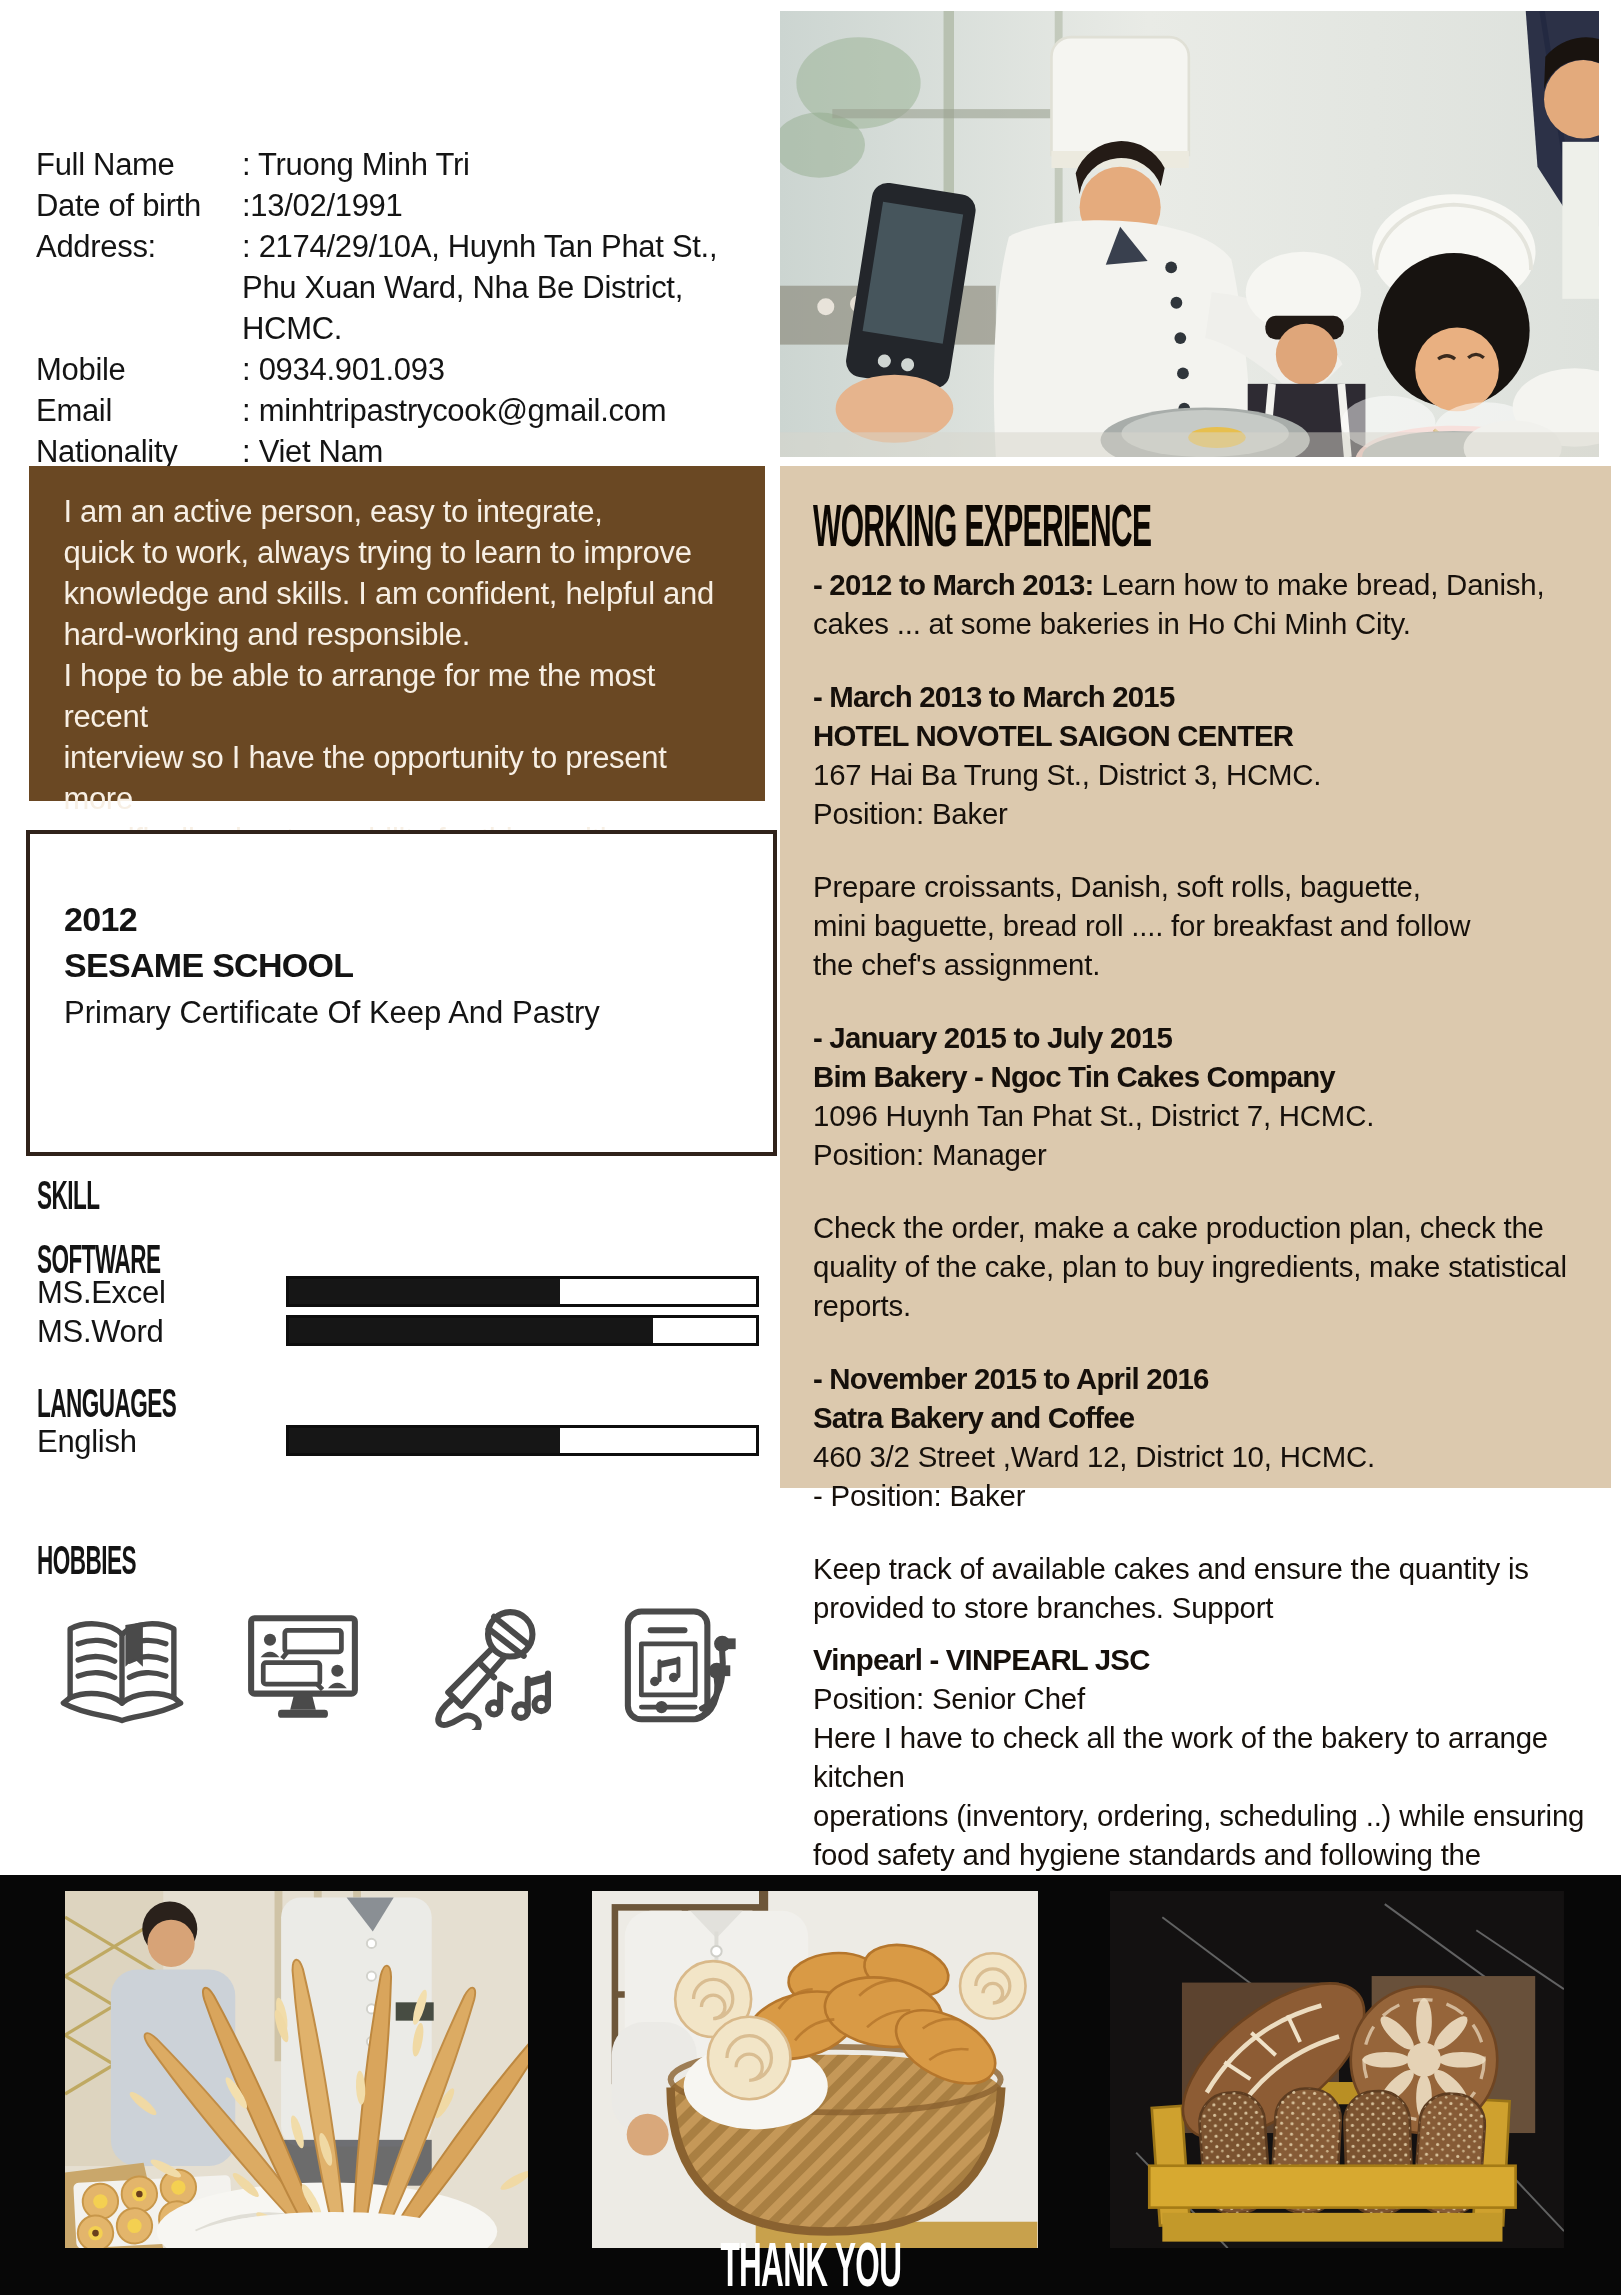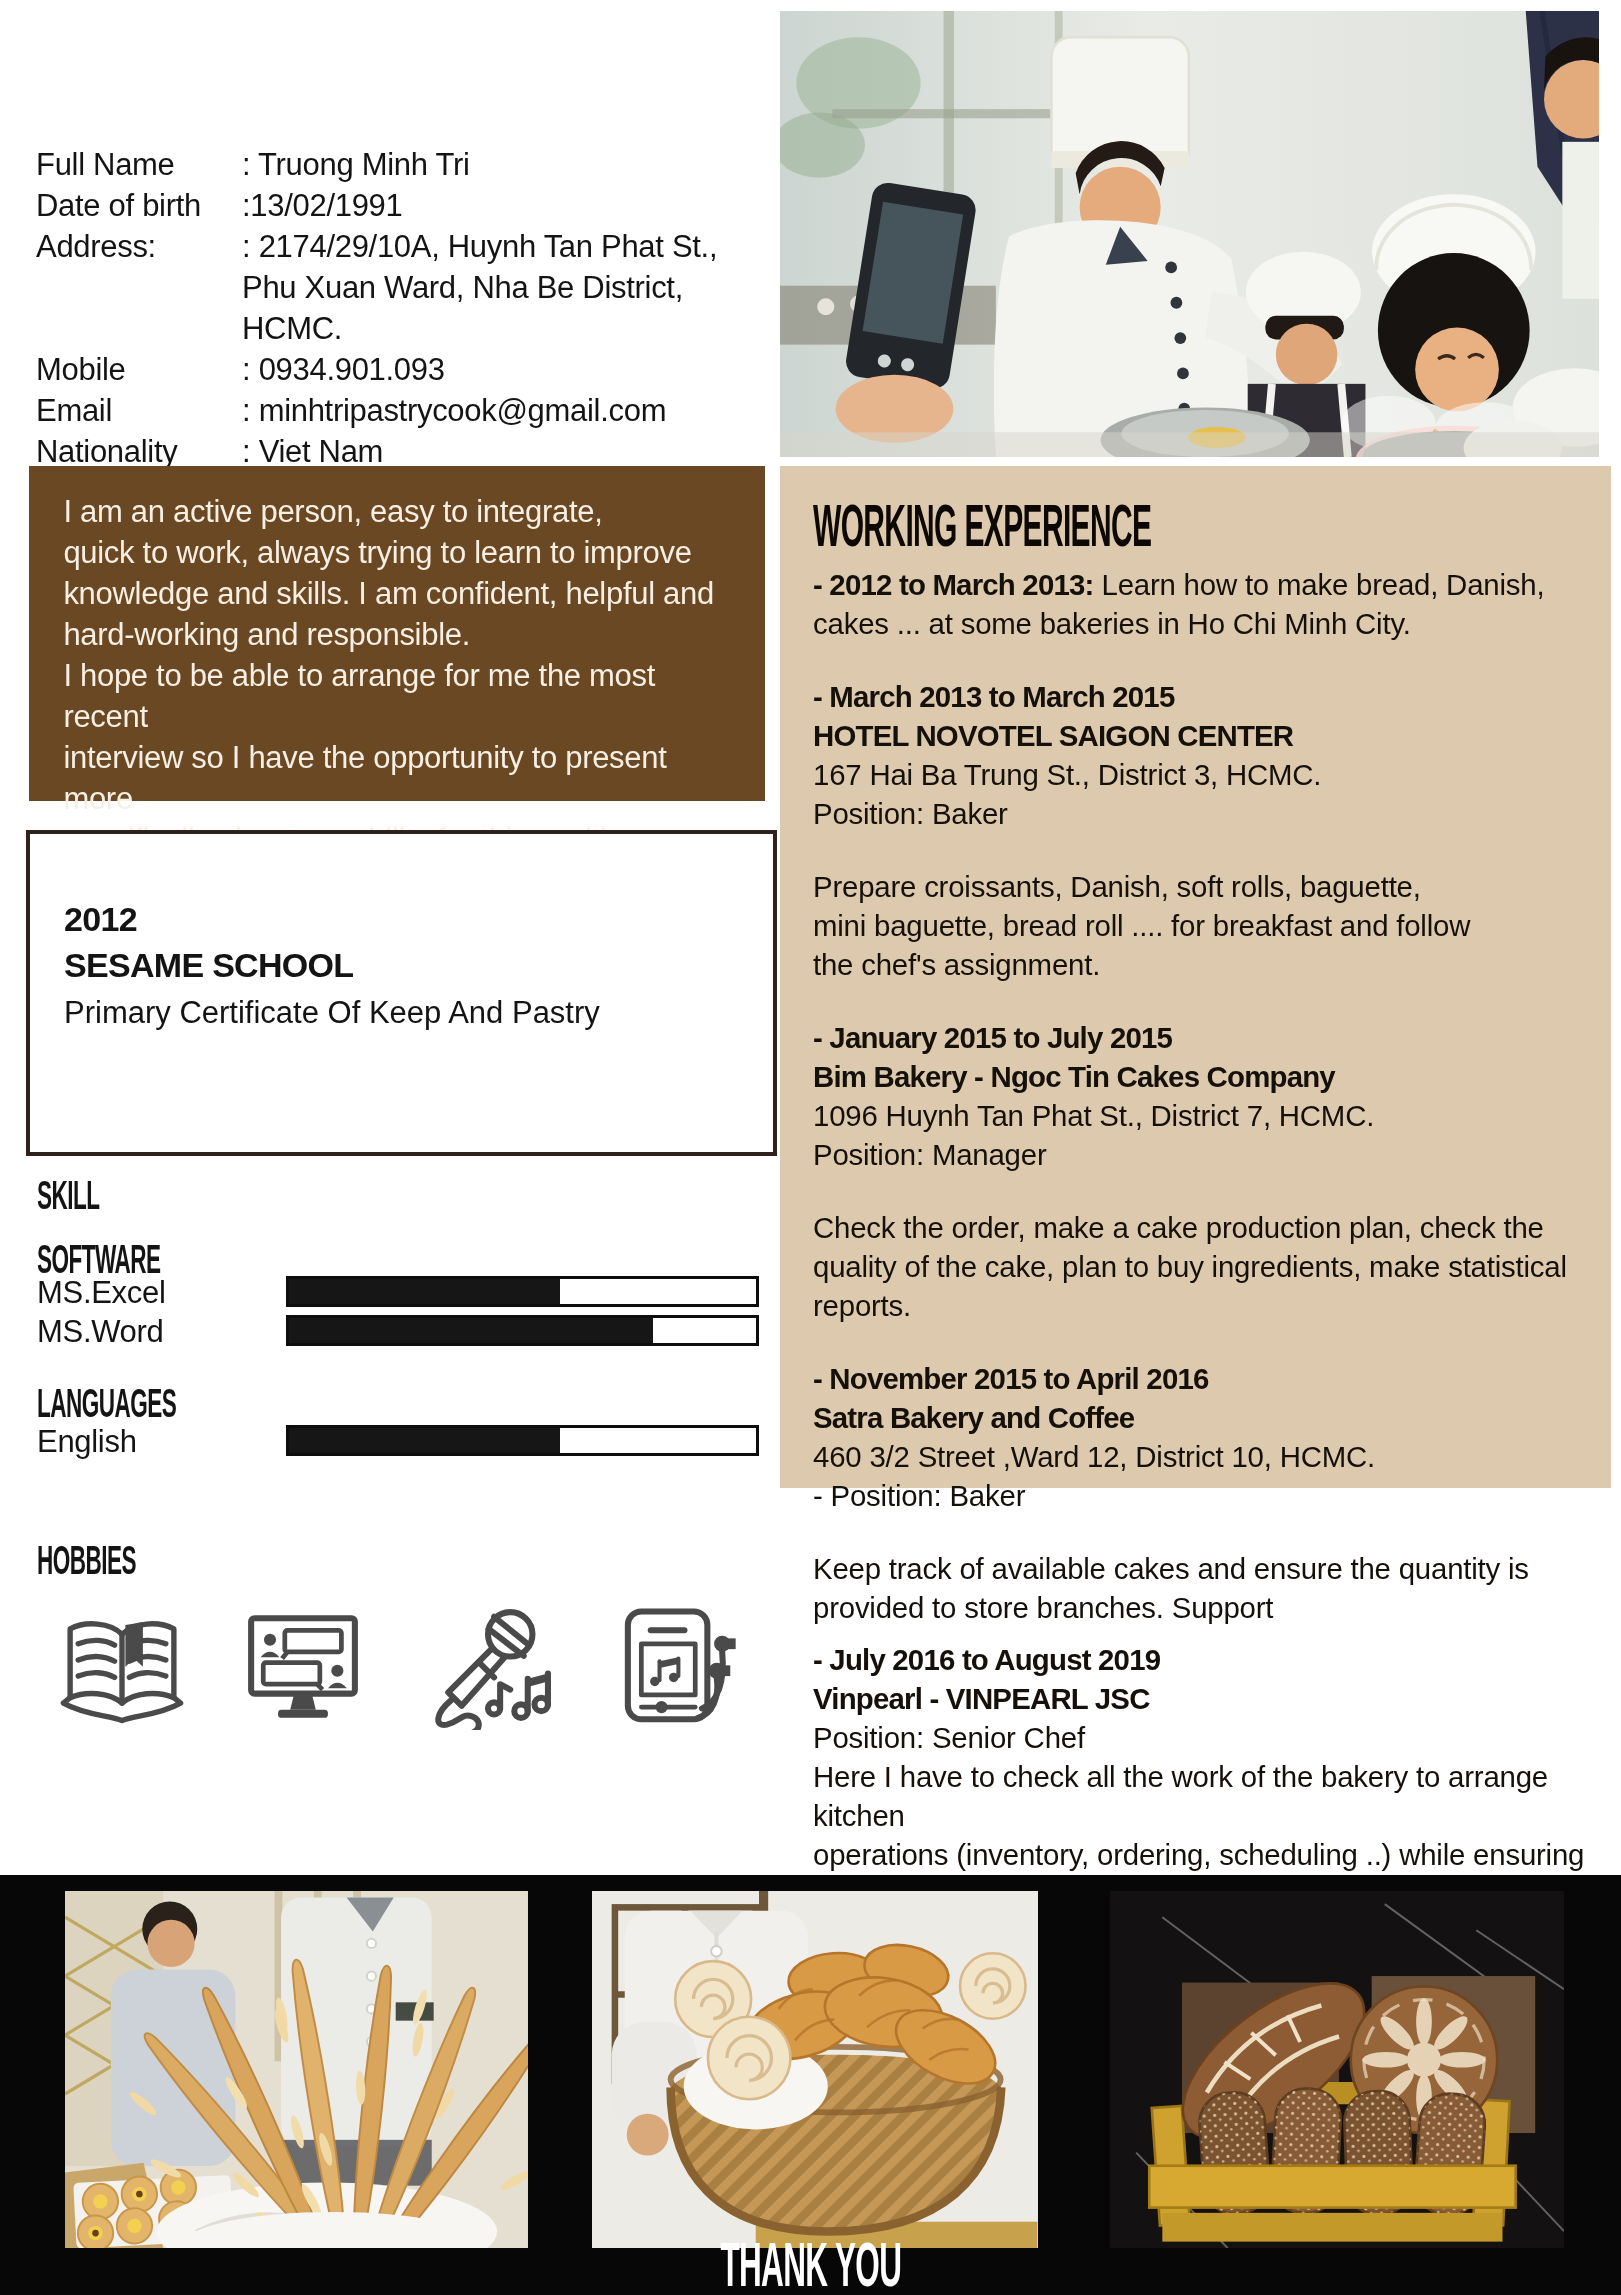--- a/index.html
+++ b/index.html
@@ -217,21 +217,20 @@
     <div class="exp-entry">
       <div class="bold-line">- November 2015 to April 2016</div>
       <div class="bold-line">Satra Bakery and Coffee</div>
       <div class="addr"> 460 3/2 Street ,Ward 12, District 10, HCMC.</div>
       <div>- Position: Baker</div>
     </div>
     <div class="exp-desc preline">Keep track of available cakes and ensure the quantity is
 provided to store branches. Support</div>
 
     <div class="exp-entry tight">
-      <div class="bold-line">- July 2016 to August 2019</div>
       <div class="bold-line">Vinpearl - VINPEARL JSC</div>
 
       <div>Position: Senior Chef</div>
     </div>
     <div class="exp-desc tight preline">Here I have to check all the work of the bakery to arrange kitchen
 operations (inventory, ordering, scheduling ..) while ensuring
 food safety and hygiene standards and following the
 arrangements chef's boss.</div>
   </div>
 

